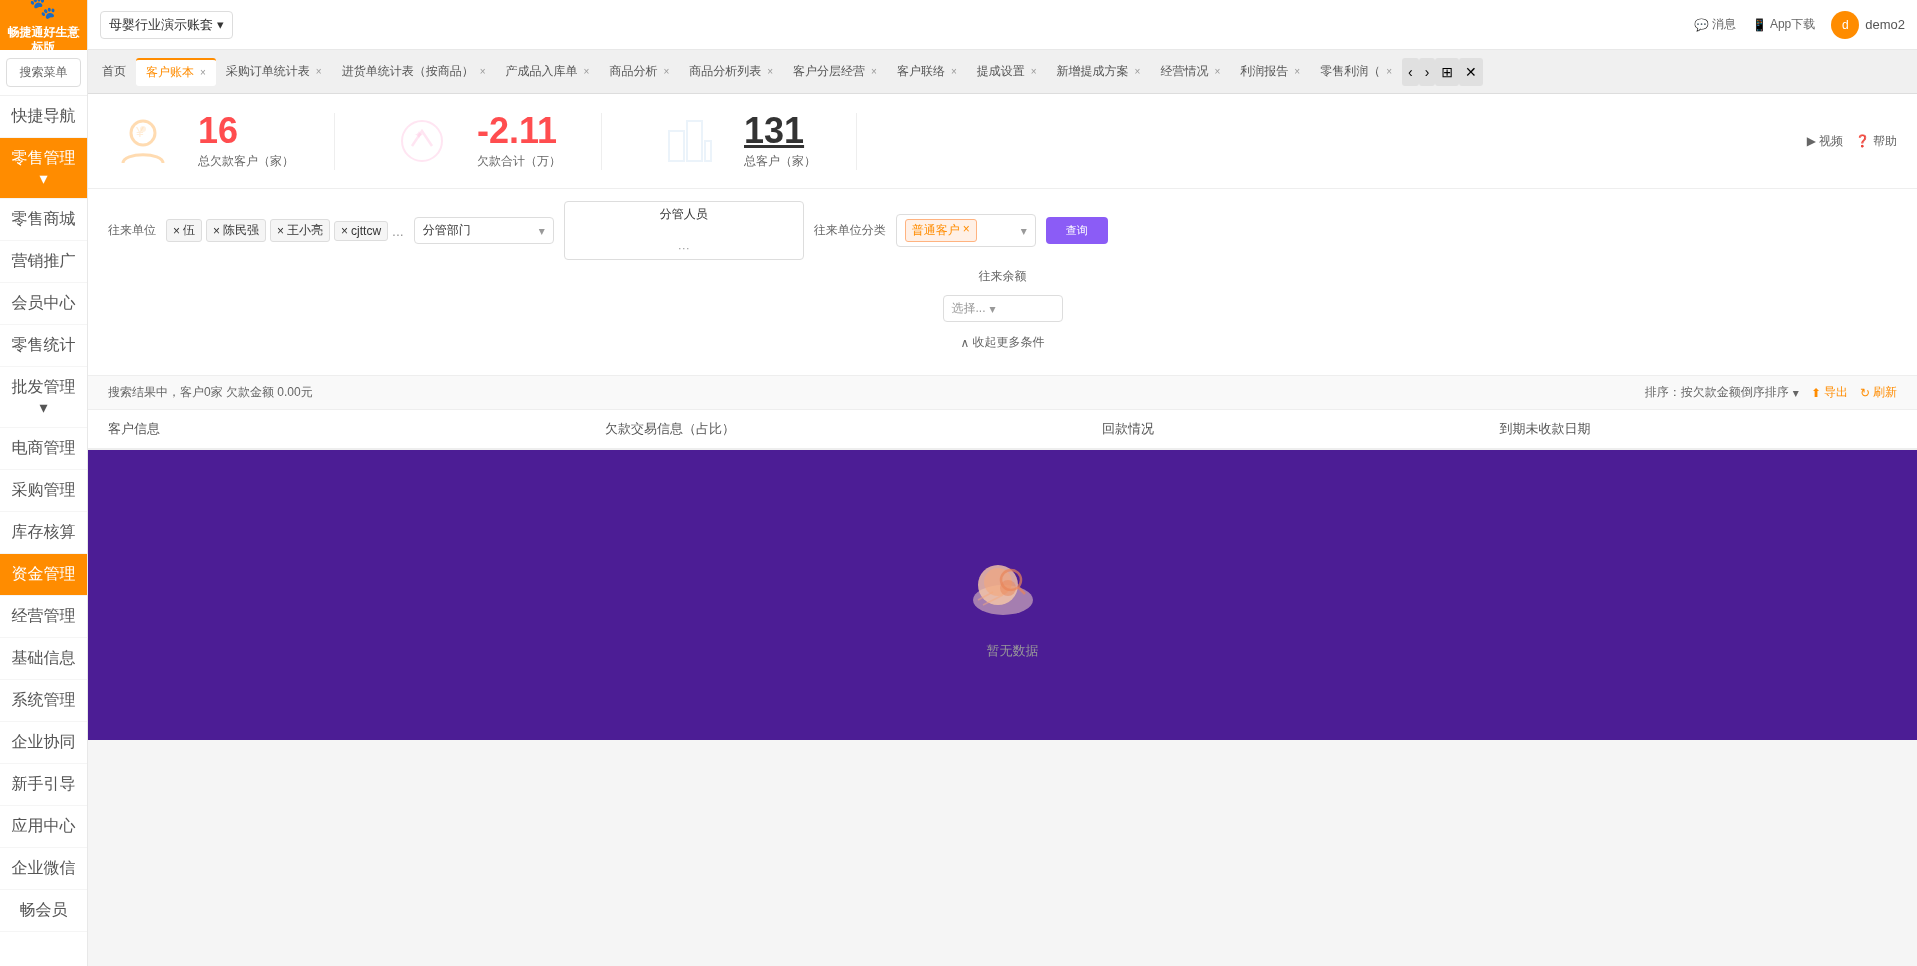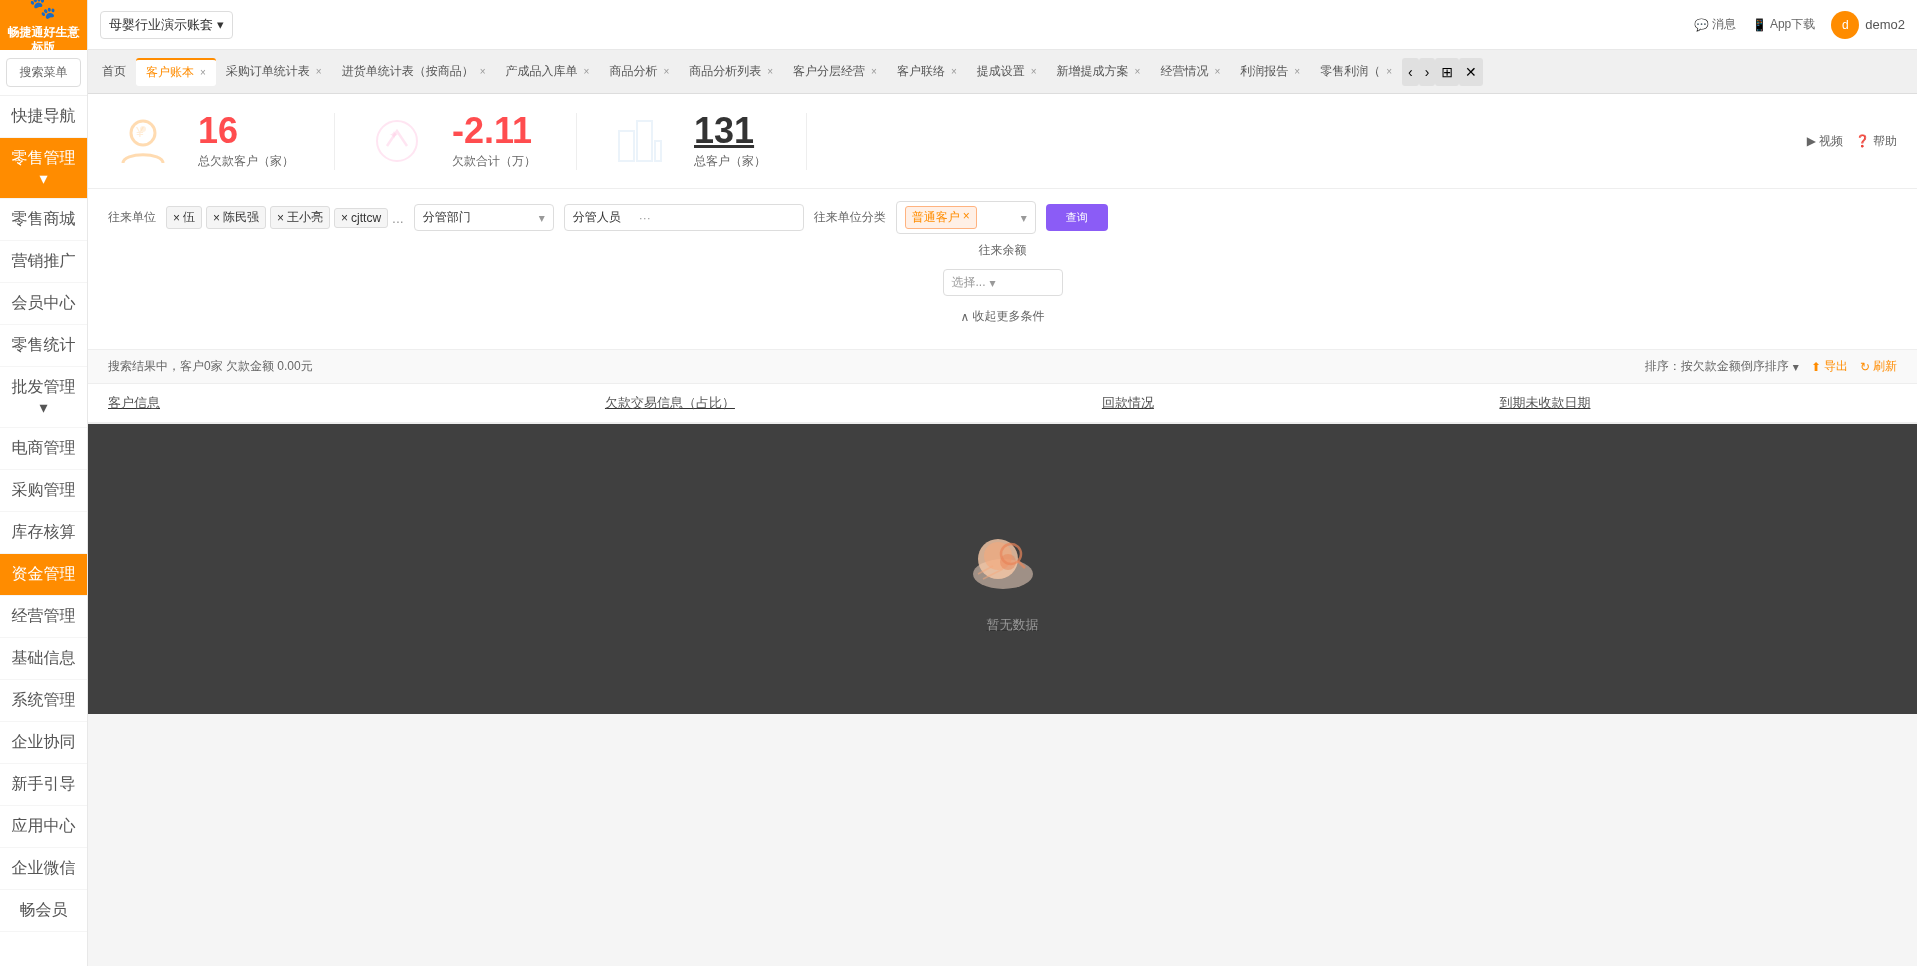--- a/index.html
+++ b/index.html
@@ -30,56 +30,56 @@
     .tab-item { display: flex; align-items: center; gap: 4px; padding: 0 10px; height: 28px; font-size: 12px; cursor: pointer; white-space: nowrap; border-radius: 3px; color: #555; }
     .tab-item.active { background: #fff; color: #ff8c00; border-top: 2px solid #ff8c00; }
     .tab-close { font-size: 10px; color: #999; margin-left: 2px; }
     .tab-nav-btn { padding: 0 6px; height: 28px; background: #e0e0e0; border: none; cursor: pointer; font-size: 14px; border-radius: 3px; }
 
     
     .content { flex: 1; overflow-y: auto; background: #f5f5f5; }
 
     
     .stats-bar { background: #fff; display: flex; align-items: center; padding: 12px 20px; border-bottom: 1px solid #eee; gap: 0; }
-    .stat-item { display: flex; flex-direction: column; align-items: flex-start; padding: 0 40px 0 0; border-right: 1px solid #eee; margin-right: 27px; }
+    .stat-item { display: flex; flex-direction: column; align-items: flex-start; padding: 0 40px 0 0; border-right: 1px solid #eee; margin-right: 52px; }
     .stat-item:last-child { border-right: none; }
     .stat-value { font-size: 36px; font-weight: bold; color: #ff4d4f; line-height: 1; }
     .stat-value.negative { color: #ff4d4f; }
     .stat-value.underline { text-decoration: underline; color: #333; font-weight: bold; }
     .stat-label { font-size: 12px; color: #666; margin-top: 4px; }
     .stat-icon { width: 70px; height: 70px; display: flex; align-items: center; justify-content: center; margin-right: 20px; opacity: 0.3; }
     .stat-icon svg { width: 60px; height: 60px; }
     .stats-right { margin-left: auto; display: flex; gap: 12px; }
     .video-btn, .help-btn { font-size: 12px; color: #666; cursor: pointer; display: flex; align-items: center; gap: 3px; }
 
     
     .filter-area { background: #fff; padding: 12px 20px; border-bottom: 1px solid #eee; }
     .filter-row { display: flex; align-items: center; gap: 10px; flex-wrap: wrap; margin-bottom: 8px; }
     .filter-label { font-size: 12px; color: #666; white-space: nowrap; }
     .filter-tags { display: flex; align-items: center; gap: 4px; flex-wrap: wrap; }
     .filter-tag { display: flex; align-items: center; gap: 3px; background: #f5f5f5; border: 1px solid #ddd; border-radius: 3px; padding: 2px 6px; font-size: 12px; }
     .filter-more { color: #999; cursor: pointer; font-size: 14px; }
     .filter-select { display: flex; align-items: center; gap: 18px; border: 1px solid #ddd; border-radius: 4px; padding: 4px 8px; font-size: 12px; min-width: 140px; cursor: pointer; background: #fff; }
-    .filter-select-wide { min-width: 240px; }
+    .filter-select-wide { min-width: 240px; flex-direction: column; }
     .filter-select .arrow { color: #999; margin-left: auto; }
     .filter-select-dots { cursor: pointer; color: #999; }
     .filter-tag-selected { display: flex; align-items: flex-start; gap: 3px; background: #fff0e6; border: 1px solid #ffb380; border-radius: 3px; padding: 2px 6px; font-size: 12px; color: #ff8c00; }
     .query-btn { background: #8b5cf6; color: #fff; border: none; border-radius: 4px; padding: 6px 20px; font-size: 11px; cursor: pointer; }
     .collapse-btn { display: flex; align-items: center; gap: 3px; cursor: pointer; color: #666; font-size: 12px; padding: 4px 8px; }
     .filter-row-center { justify-content: center; }
 
     
     .results-bar { background: #f9f9f9; padding: 8px 20px; border-bottom: 1px solid #eee; display: flex; align-items: center; justify-content: space-between; }
     .results-info { font-size: 12px; color: #666; }
     .results-actions { display: flex; align-items: center; gap: 12px; font-size: 12px; }
     .sort-select { display: flex; align-items: center; gap: 4px; cursor: pointer; color: #666; }
     .export-btn, .refresh-btn { display: flex; align-items: center; gap: 3px; cursor: pointer; color: #ff8c00; }
 
     
-    .table-container { background: #404040; margin: 0; text-decoration: underline; }
+    .table-container { background: #4c1d95; margin: 0; }
     .table-header { display: grid; grid-template-columns: 2.5fr 2.5fr 2fr 2fr; border-bottom: 2px solid #eee; padding: 10px 20px; background: #fff; }
     .table-col-header { font-size: 13px; color: #555; font-weight: 500; }
 
     
     .empty-state { display: flex; flex-direction: column; align-items: center; justify-content: center; padding: 80px 20px; }
     .empty-icon { width: 100px; height: 100px; margin-bottom: 12px; }
     .empty-text { font-size: 13px; color: #999; margin-left: 20px; }
 
     
     .filter-row2 { display: flex; align-items: center; gap: 10px; margin-bottom: 8px; flex-direction: column; }

